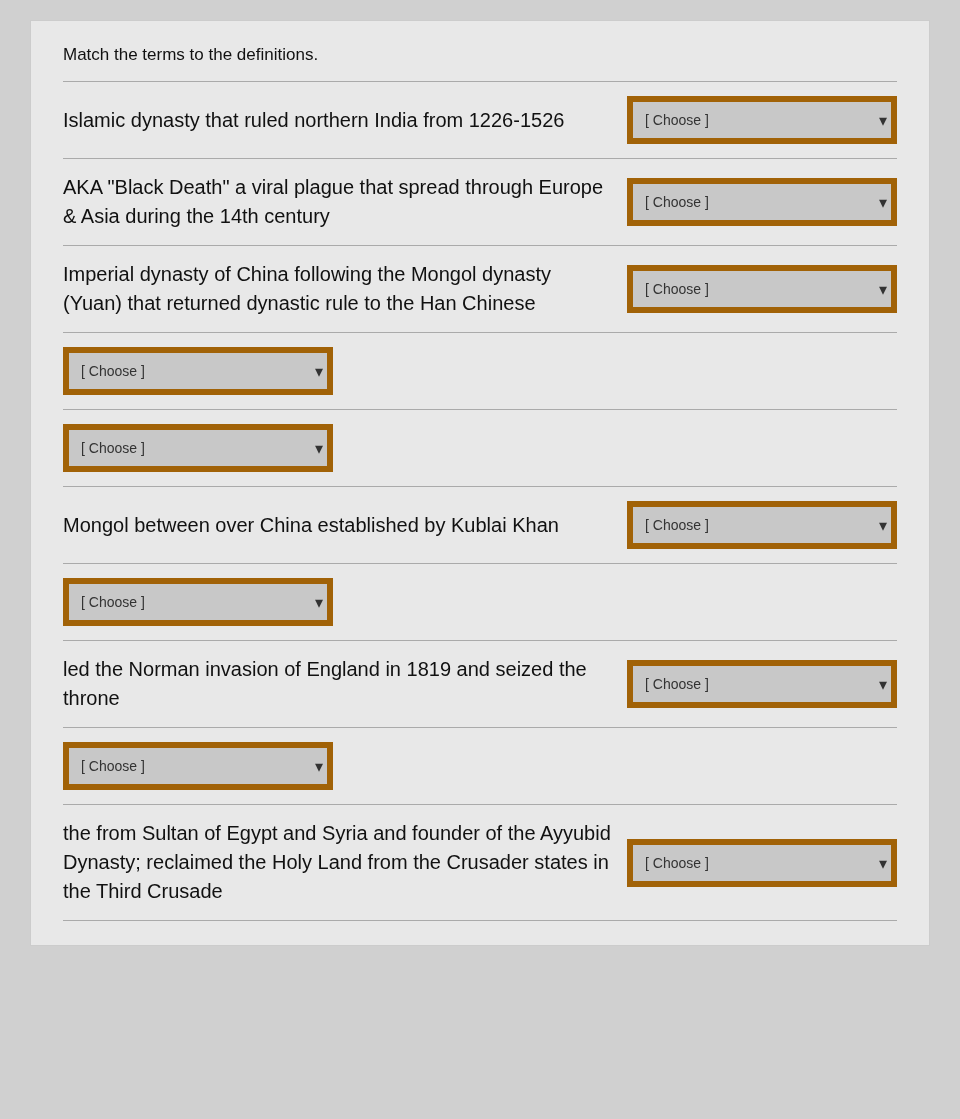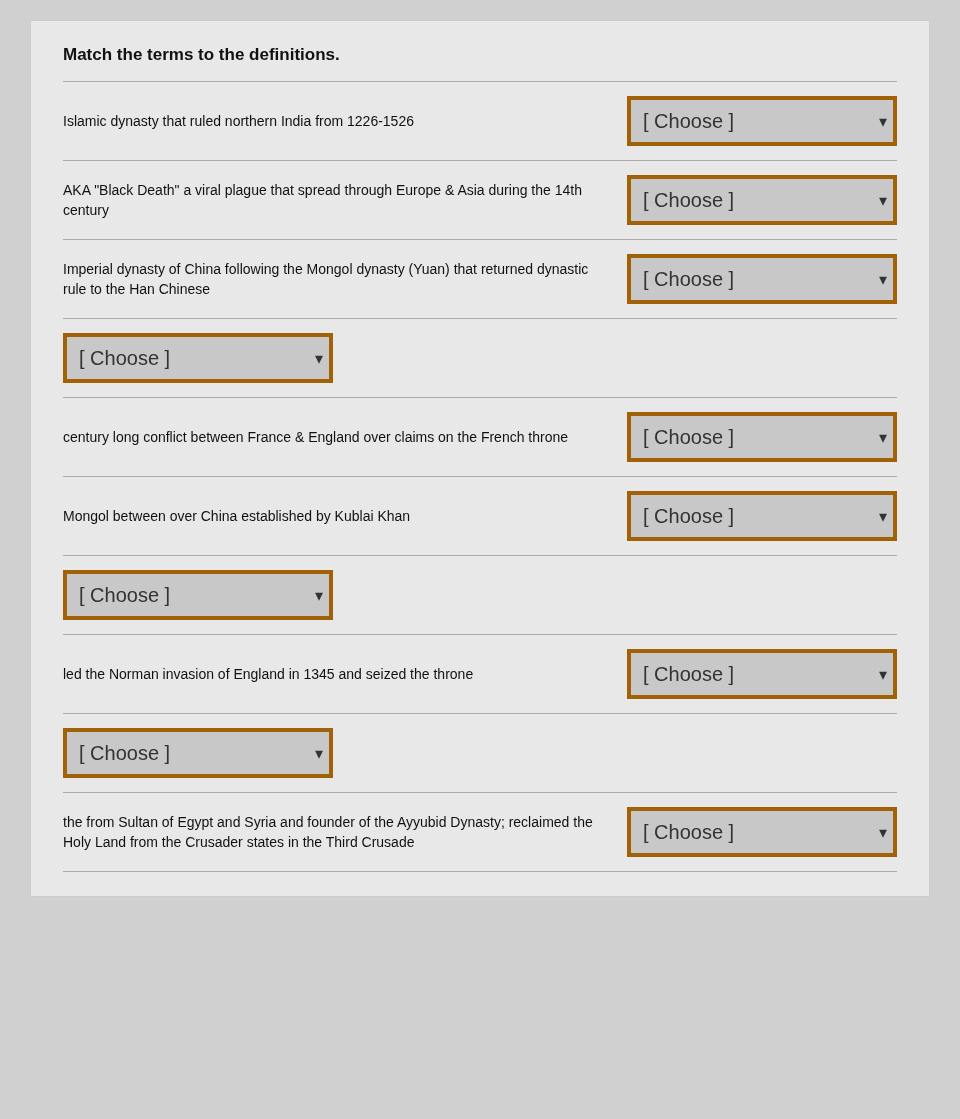--- a/index.html
+++ b/index.html
@@ -20,58 +20,58 @@
 
     .main-container {
       background-color: #e8e8e8;
       width: 900px;
       padding: 24px 32px;
       border: 1px solid #ccc;
     }
 
     .page-title {
       font-size: 17px;
-      font-weight: bold;
+      font-weight: normal;
       color: #111;
       margin-bottom: 16px;
     }
 
     .divider {
       border: none;
       border-top: 1px solid #aaa;
       margin-bottom: 0;
     }
 
     .match-row {
       display: flex;
       align-items: center;
       border-bottom: 1px solid #aaa;
       padding: 14px 0;
       gap: 16px;
     }
 
     .definition-text {
       flex: 1;
-      font-size: 14px;
+      font-size: 20px;
       color: #111;
       line-height: 1.45;
     }
 
     .select-container {
       position: relative;
       display: inline-block;
     }
 
     .select-container select {
       appearance: none;
       -webkit-appearance: none;
       background-color: #c8c8c8;
-      border: 4px solid #a16207;
+      border: 6px solid #a16207;
       padding: 10px 36px 10px 12px;
-      font-size: 20px;
+      font-size: 14px;
       color: #333;
       cursor: pointer;
       width: 270px;
     }
 
     .select-container::after {
       content: '▾';
       position: absolute;
       right: 10px;
       top: 50%;
@@ -98,32 +98,31 @@
         <div class="select-container"><select><option value="[ Choose ]">[ Choose ]</option><option value="Delhi Sultanate">Delhi Sultanate</option><option value="Bubonic Plague">Bubonic Plague</option><option value="Ming Dynasty">Ming Dynasty</option><option value="Mongol Empire">Mongol Empire</option><option value="Hundred Years War">Hundred Years War</option><option value="Yuan Dynasty">Yuan Dynasty</option><option value="Samurai">Samurai</option><option value="William the Conqueror">William the Conqueror</option><option value="Charlemagne">Charlemagne</option><option value="Saladin">Saladin</option></select></div>
       </div>
       <div class="match-row">
         <p class="definition-text">Imperial dynasty of China following the Mongol dynasty (Yuan) that returned dynastic rule to the Han Chinese</p>
         <div class="select-container"><select><option value="[ Choose ]">[ Choose ]</option><option value="Delhi Sultanate">Delhi Sultanate</option><option value="Bubonic Plague">Bubonic Plague</option><option value="Ming Dynasty">Ming Dynasty</option><option value="Mongol Empire">Mongol Empire</option><option value="Hundred Years War">Hundred Years War</option><option value="Yuan Dynasty">Yuan Dynasty</option><option value="Samurai">Samurai</option><option value="William the Conqueror">William the Conqueror</option><option value="Charlemagne">Charlemagne</option><option value="Saladin">Saladin</option></select></div>
       </div>
       <div class="match-row">
         <div class="select-container"><select><option value="[ Choose ]">[ Choose ]</option><option value="Delhi Sultanate">Delhi Sultanate</option><option value="Bubonic Plague">Bubonic Plague</option><option value="Ming Dynasty">Ming Dynasty</option><option value="Mongol Empire">Mongol Empire</option><option value="Hundred Years War">Hundred Years War</option><option value="Yuan Dynasty">Yuan Dynasty</option><option value="Samurai">Samurai</option><option value="William the Conqueror">William the Conqueror</option><option value="Charlemagne">Charlemagne</option><option value="Saladin">Saladin</option></select></div>
       </div>
       <div class="match-row">
-        <p class="definition-text">century long conflict between France &amp; England over claims on the French throne</p>
         <div class="select-container"><select><option value="[ Choose ]">[ Choose ]</option><option value="Delhi Sultanate">Delhi Sultanate</option><option value="Bubonic Plague">Bubonic Plague</option><option value="Ming Dynasty">Ming Dynasty</option><option value="Mongol Empire">Mongol Empire</option><option value="Hundred Years War">Hundred Years War</option><option value="Yuan Dynasty">Yuan Dynasty</option><option value="Samurai">Samurai</option><option value="William the Conqueror">William the Conqueror</option><option value="Charlemagne">Charlemagne</option><option value="Saladin">Saladin</option></select></div>
       </div>
       <div class="match-row">
         <p class="definition-text">Mongol between over China established by Kublai Khan</p>
         <div class="select-container"><select><option value="[ Choose ]">[ Choose ]</option><option value="Delhi Sultanate">Delhi Sultanate</option><option value="Bubonic Plague">Bubonic Plague</option><option value="Ming Dynasty">Ming Dynasty</option><option value="Mongol Empire">Mongol Empire</option><option value="Hundred Years War">Hundred Years War</option><option value="Yuan Dynasty">Yuan Dynasty</option><option value="Samurai">Samurai</option><option value="William the Conqueror">William the Conqueror</option><option value="Charlemagne">Charlemagne</option><option value="Saladin">Saladin</option></select></div>
       </div>
       <div class="match-row">
         <div class="select-container"><select><option value="[ Choose ]">[ Choose ]</option><option value="Delhi Sultanate">Delhi Sultanate</option><option value="Bubonic Plague">Bubonic Plague</option><option value="Ming Dynasty">Ming Dynasty</option><option value="Mongol Empire">Mongol Empire</option><option value="Hundred Years War">Hundred Years War</option><option value="Yuan Dynasty">Yuan Dynasty</option><option value="Samurai">Samurai</option><option value="William the Conqueror">William the Conqueror</option><option value="Charlemagne">Charlemagne</option><option value="Saladin">Saladin</option></select></div>
       </div>
       <div class="match-row">
-        <p class="definition-text">led the Norman invasion of England in 1345 and seized the throne</p>
+        <p class="definition-text">led the Norman invasion of England in 1819 and seized the throne</p>
         <div class="select-container"><select><option value="[ Choose ]">[ Choose ]</option><option value="Delhi Sultanate">Delhi Sultanate</option><option value="Bubonic Plague">Bubonic Plague</option><option value="Ming Dynasty">Ming Dynasty</option><option value="Mongol Empire">Mongol Empire</option><option value="Hundred Years War">Hundred Years War</option><option value="Yuan Dynasty">Yuan Dynasty</option><option value="Samurai">Samurai</option><option value="William the Conqueror">William the Conqueror</option><option value="Charlemagne">Charlemagne</option><option value="Saladin">Saladin</option></select></div>
       </div>
       <div class="match-row">
         <div class="select-container"><select><option value="[ Choose ]">[ Choose ]</option><option value="Delhi Sultanate">Delhi Sultanate</option><option value="Bubonic Plague">Bubonic Plague</option><option value="Ming Dynasty">Ming Dynasty</option><option value="Mongol Empire">Mongol Empire</option><option value="Hundred Years War">Hundred Years War</option><option value="Yuan Dynasty">Yuan Dynasty</option><option value="Samurai">Samurai</option><option value="William the Conqueror">William the Conqueror</option><option value="Charlemagne">Charlemagne</option><option value="Saladin">Saladin</option></select></div>
       </div>
       <div class="match-row">
         <p class="definition-text">the from Sultan of Egypt and Syria and founder of the Ayyubid Dynasty; reclaimed the Holy Land from the Crusader states in the Third Crusade</p>
         <div class="select-container"><select><option value="[ Choose ]">[ Choose ]</option><option value="Delhi Sultanate">Delhi Sultanate</option><option value="Bubonic Plague">Bubonic Plague</option><option value="Ming Dynasty">Ming Dynasty</option><option value="Mongol Empire">Mongol Empire</option><option value="Hundred Years War">Hundred Years War</option><option value="Yuan Dynasty">Yuan Dynasty</option><option value="Samurai">Samurai</option><option value="William the Conqueror">William the Conqueror</option><option value="Charlemagne">Charlemagne</option><option value="Saladin">Saladin</option></select></div>
       </div>
     </div>

